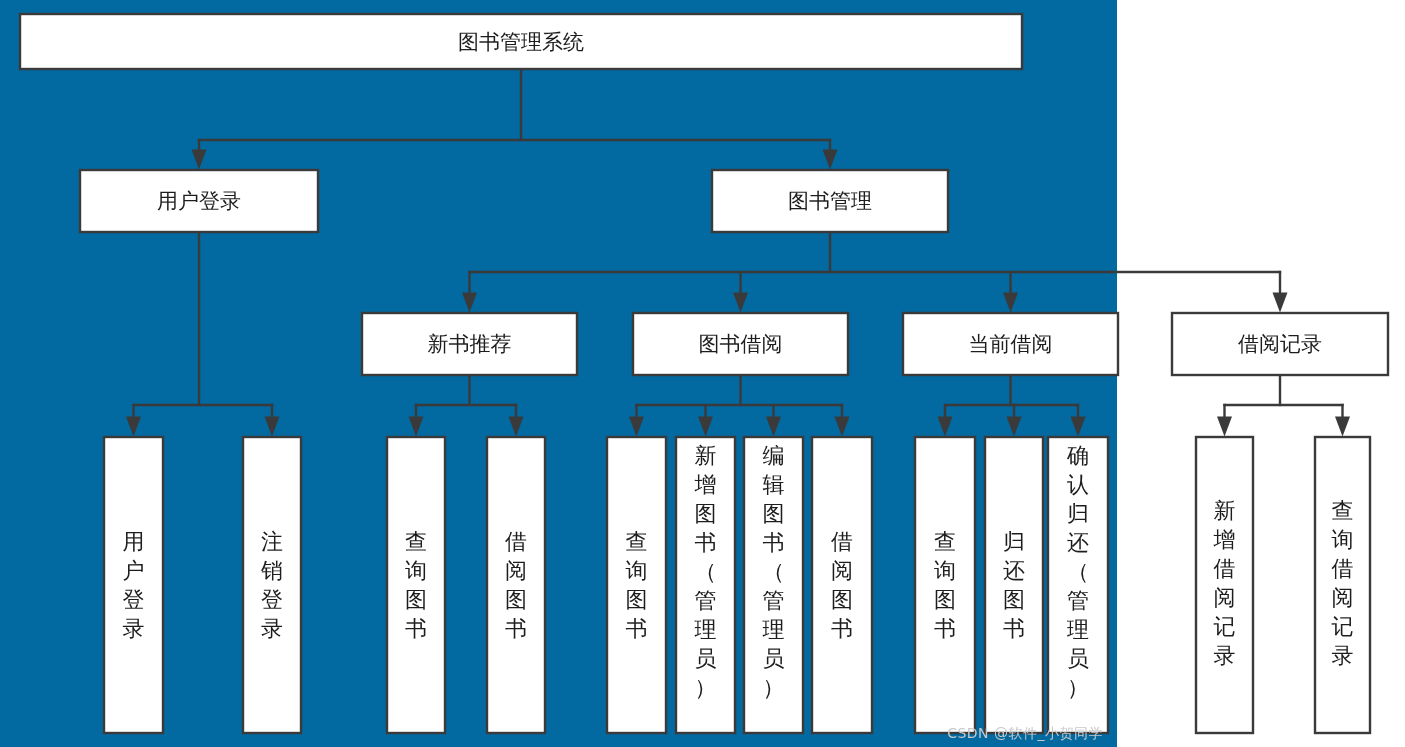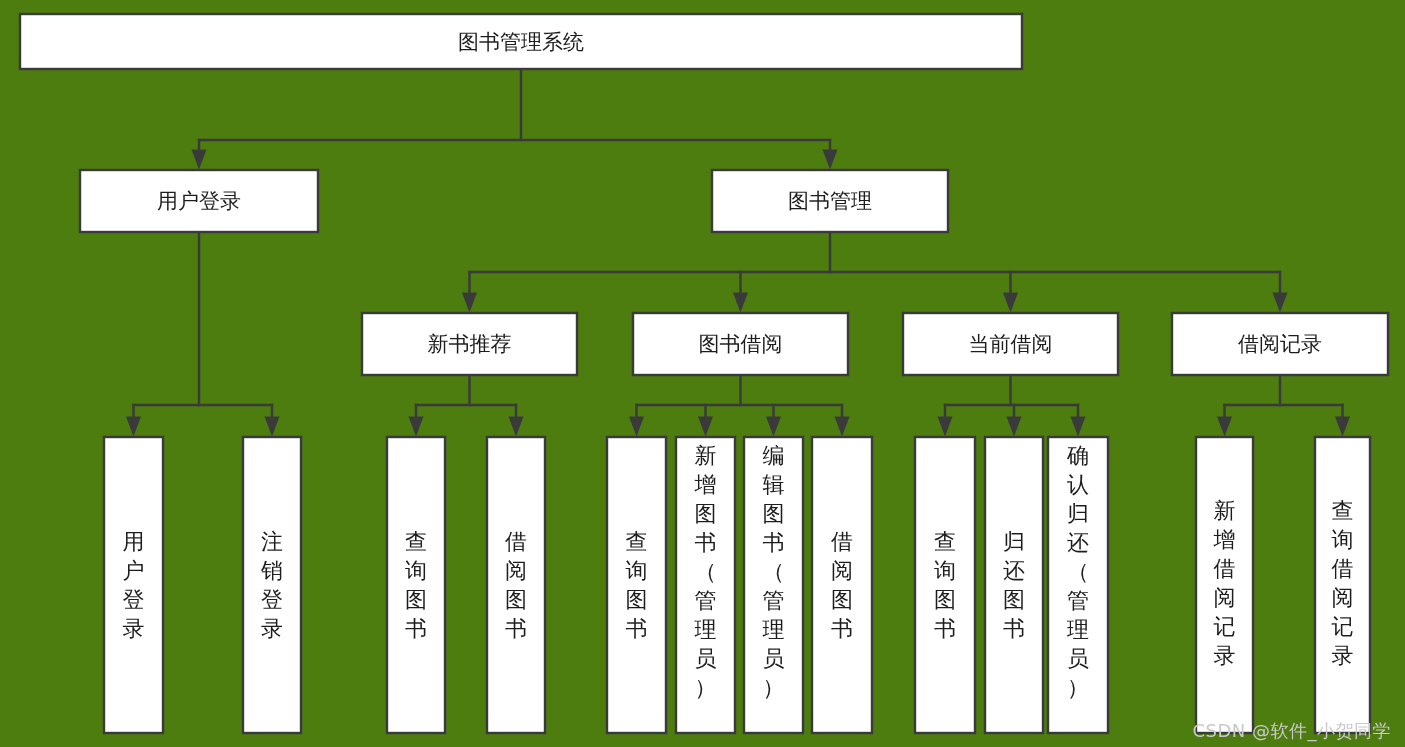--- a/index.html
+++ b/index.html
@@ -8,23 +8,23 @@
     background: #ffffff;
   }
   body {
     width: 1405px;
     height: 747px;
     overflow: hidden;
     font-family: "DejaVu Sans", "Liberation Sans", sans-serif;
   }
   #diagram-root {
     position: relative;
-    width: 1405px;
+    width: 1117px;
     height: 747px;
-    background: #4d7c0f;
+    background: #0369a1;
   }
   svg#tree-svg {
     position: absolute;
     left: 0;
     top: 0;
     width: 1405px;
     height: 747px;
     display: block;
   }
   .node-box {
@@ -53,21 +53,21 @@
     font-family: "DejaVu Sans", "Liberation Sans", sans-serif;
     font-size: 22px;
     fill: #1d1d1d;
     text-anchor: middle;
   }
   .watermark {
     position: absolute;
     right: 14px;
     bottom: 4px;
     font-family: "DejaVu Sans", "Liberation Sans", sans-serif;
-    font-size: 18px;
+    font-size: 14px;
     color: #c9c9c9;
     letter-spacing: 0.5px;
     white-space: nowrap;
     user-select: none;
     margin-top: 16px;
   }
 </style>
 </head>
 <body>
 

